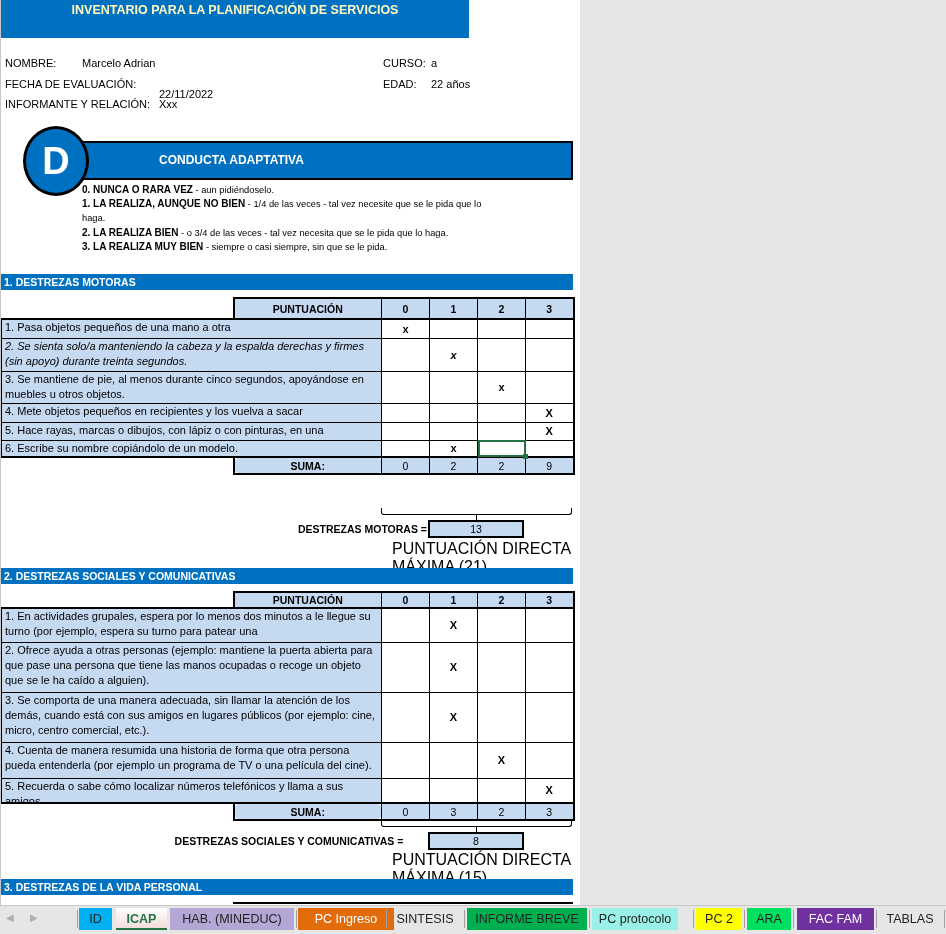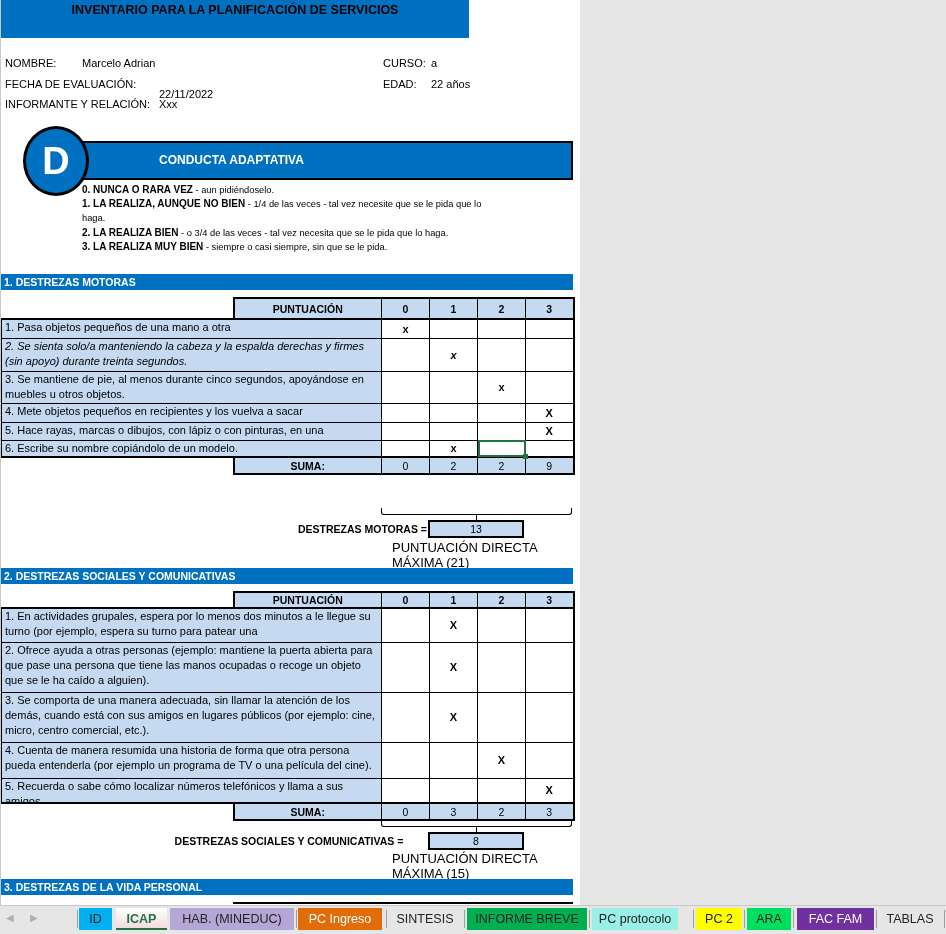--- a/index.html
+++ b/index.html
@@ -2,51 +2,51 @@
 <html><head>
 <meta charset="utf-8">
 <style>
   * { box-sizing: border-box; margin: 0; padding: 0; }
   html, body { width: 946px; height: 934px; overflow: hidden; background: #e6e6e6; }
   body { font-family: "Liberation Sans", "DejaVu Sans", sans-serif; color: #000; position: relative; }
 
   .sheet { position: absolute; left: 0; top: 0; width: 580px; height: 905px; background: #fff; overflow: hidden; border-left: 1px solid #c8c8c8; }
   .right-gray { position: absolute; left: 580px; top: 0; width: 366px; height: 905px; background: #e6e6e6; }
 
-  .title-banner { position: absolute; left: 0; top: 0; width: 468px; height: 38px; background: #0070c0; color: #000000; font-weight: bold; font-size: 12.5px; text-align: center; line-height: 18px; padding-top: 1px; }
+  .title-banner { position: absolute; left: 0; top: 0; width: 468px; height: 38px; background: #0070c0; color: #fef9c3; font-weight: bold; font-size: 12.5px; text-align: center; line-height: 18px; padding-top: 1px; }
 
   .info { position: absolute; font-size: 11px; }
 
   .d-bar { position: absolute; left: 60px; top: 141px; width: 512px; height: 39px; background: #0070c0; border: 2px solid #000; color: #fff; font-weight: bold; font-size: 12px; line-height: 35px; padding-left: 96px; }
   .d-circle { position: absolute; left: 22px; top: 126px; width: 66px; height: 70px; border-radius: 50%; background: #0070c0; border: 3px solid #000; color: #fff; font-weight: bold; font-size: 38px; text-align: center; line-height: 64px; }
 
   .legend { position: absolute; left: 81px; top: 183px; width: 400px; font-size: 9.3px; line-height: 14.2px; }
   .legend b { font-size: 10px; }
 
   .section-bar { position: absolute; left: 0; width: 572px; height: 16px; background: #0070c0; color: #fff; font-weight: bold; font-size: 10.5px; line-height: 16px; padding-left: 3px; }
 
   table.scores { position: absolute; left: 0; border-collapse: collapse; table-layout: fixed; font-size: 11px; }
   table.scores td { border: 1px solid #000; height: 100%; }
   table.scores td.item { background: #c5d9f1; padding: 0 3px; line-height: 15px; vertical-align: top; overflow: hidden; white-space: normal; }
   table.scores td.mark { background: #fff; text-align: center; font-weight: bold; vertical-align: middle; }
   table.scores tr.hdr td { background: #c5d9f1; text-align: center; font-weight: bold; font-size: 10.5px; }
   table.scores tr.hdr td.blank { background: #fff; border: none; border-right: 2px solid #000; }
   table.scores tr.sum td { background: #c5d9f1; text-align: center; font-size: 10.5px; }
   table.scores tr.sum td.blank { background: #fff; border: none; border-right: 2px solid #000; }
-  table.scores tr.sum td.sumlbl { font-weight: bold; }
+  table.scores tr.sum td.sumlbl { font-weight: bold; border-radius: 7px; }
   .thick-top td { border-top: 2px solid #000 !important; }
   .selected { outline: 2px solid #217346; outline-offset: -2px; position: relative; }
   .selected::after { content: ""; position: absolute; right: -3px; bottom: -3px; width: 5px; height: 5px; background: #217346; }
 
   .brace { position: absolute; height: 7px; border: 1px solid #000; border-top: none; border-radius: 0 0 3px 3px; }
   .brace-tick { position: absolute; width: 1px; height: 6px; background: #000; }
 
   .total-row { position: absolute; font-size: 10.5px; font-weight: bold; text-align: right; }
   .total-box { position: absolute; width: 96px; height: 18px; background: #c5d9f1; border: 2px solid #000; text-align: center; font-size: 10.5px; line-height: 14px; }
-  .max-label { position: absolute; font-size: 13px; padding-left: 9px; }
+  .max-label { position: absolute; font-size: 16px; padding-left: 9px; }
 
   
   .tabbar { position: absolute; left: 0; top: 905px; width: 946px; height: 29px; background: #e6e6e6; border-top: 1px solid #c8c8c8; }
   .nav-arrow { position: absolute; top: 6px; font-size: 10px; color: #b0b0b0; }
   .tab { position: absolute; top: 2px; height: 22px; font-size: 12.5px; line-height: 22px; text-align: center; color: #222; }
   .tab.active { background: #fff; color: #217346; font-weight: bold; border-bottom: 2px solid #217346; background: linear-gradient(#fff, #f2dcdb); }
   .tab-sep { position: absolute; top: 4px; width: 1px; height: 18px; background: #a0a0a0; }
 </style>
 </head>
 <body>
@@ -242,21 +242,21 @@
 <div class="right-gray"></div>
 
 <div class="tabbar">
   <span class="nav-arrow" style="left:6px;">◀</span>
   <span class="nav-arrow" style="left:30px;">▶</span>
   <div class="tab-sep" style="left:77px;"></div>
   <div class="tab" style="left:79px;width:33px;background:#00b0f0;">ID</div>
   <div class="tab active" style="left:116px;width:51px;">ICAP</div>
   <div class="tab" style="left:170px;width:124px;background:#b4a7d6;">HAB. (MINEDUC)</div>
   <div class="tab-sep" style="left:296px;"></div>
-  <div class="tab" style="left:298px;width:84px;background:#e26b0a;color:#fff;">PC Ingreso</div>
+  <div class="tab" style="left:298px;width:96px;background:#e26b0a;color:#fff;">PC Ingreso</div>
   <div class="tab-sep" style="left:386px;"></div>
   <div class="tab" style="left:388px;width:74px;">SINTESIS</div>
   <div class="tab-sep" style="left:464px;"></div>
   <div class="tab" style="left:467px;width:120px;background:#00b050;">INFORME BREVE</div>
   <div class="tab-sep" style="left:589px;"></div>
   <div class="tab" style="left:592px;width:86px;background:#99f0e6;">PC protocolo</div>
   <div class="tab-sep" style="left:693px;"></div>
   <div class="tab" style="left:696px;width:46px;background:#ffff00;">PC 2</div>
   <div class="tab-sep" style="left:744px;"></div>
   <div class="tab" style="left:747px;width:44px;background:#00e060;">ARA</div>

